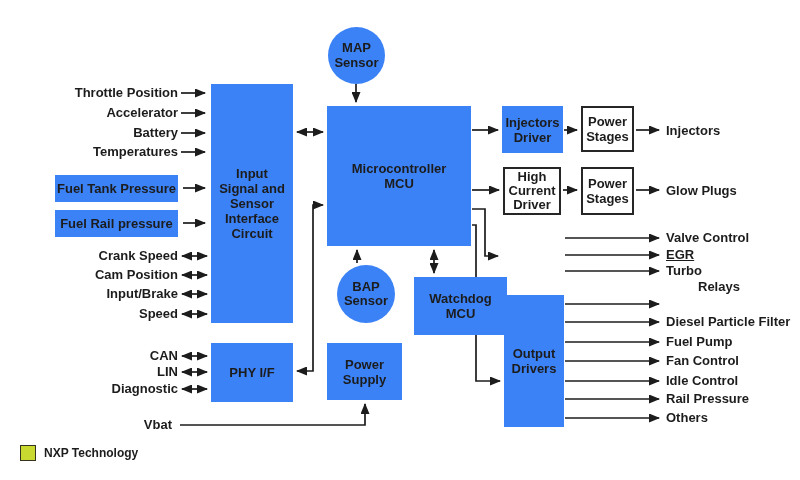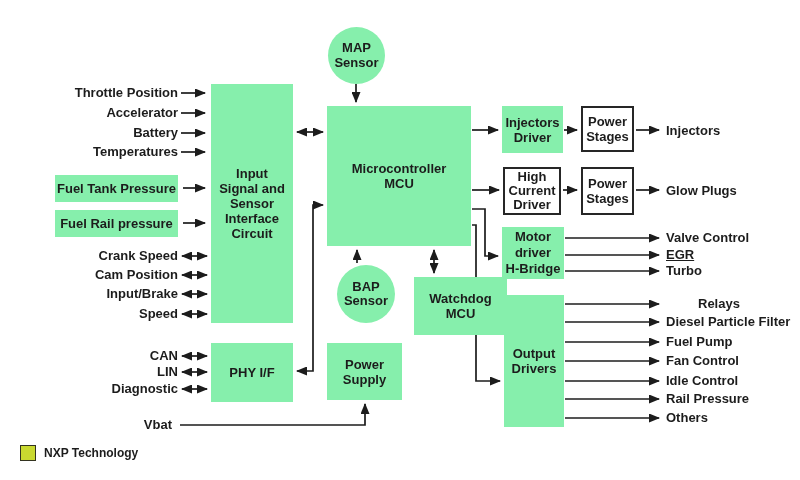--- a/index.html
+++ b/index.html
@@ -9,21 +9,21 @@
     font-family:"Liberation Sans", sans-serif; overflow:hidden;
   }
   .wires { position:absolute; left:0; top:0; width:800px; height:480px; z-index:1; }
   .lbl {
     position:absolute; z-index:2; font-weight:700; font-size:13px; color:#1c1c1c;
     white-space:nowrap; transform:translateY(-50%); line-height:14px;
   }
   .lbl.r { text-align:center;margin-left:9px; }
   .out-lbl { left:666px; }
   .blk {
-    position:absolute; z-index:2; background:#86efac; color:#1c1c1c;
+    position:absolute; z-index:2; background:#3b82f6; color:#1c1c1c;
     display:flex; align-items:center; justify-content:center; text-align:center;
     font-weight:700; font-size:13px; line-height:15px; white-space:pre-line;
   }
   .blk.white { background:#ffffff; border:2px solid #262626; }
   .blk.circle { border-radius:50%; line-height:14.5px; }
   .legend-swatch {
     position:absolute; z-index:2; left:20px; top:445px; width:16px; height:16px;
     background:#c9d930; border:1.5px solid #333320;
   }
   .legend-label {
@@ -131,32 +131,29 @@
 MCU</div>
   <div class="blk" style="left:502px; top:106px; width:61px; height:47px;">Injectors
 Driver</div>
   <div class="blk white" style="left:581px; top:106px; width:53px; height:46px;">Power
 Stages</div>
   <div class="blk white" style="left:503px; top:167px; width:58px; height:48px; line-height:14px;">High
 Current
 Driver</div>
   <div class="blk white" style="left:581px; top:167px; width:53px; height:48px;">Power
 Stages</div>
-  <div class="blk" style="left:502px; top:227px; width:62px; height:52px; line-height:16px;">Motor
-driver
-H-Bridge</div>
   <div class="blk" style="left:504px; top:295px; width:60px; height:132px;">Output
 Drivers</div>
 
   <div class="lbl out-lbl" style="top:131px;">Injectors</div>
   <div class="lbl out-lbl" style="top:191px;">Glow Plugs</div>
   <div class="lbl out-lbl" style="top:238px;">Valve Control</div>
   <div class="lbl out-lbl" style="top:255px;text-decoration:underline;">EGR</div>
   <div class="lbl out-lbl" style="top:271px;">Turbo</div>
-  <div class="lbl out-lbl" style="top:304px;padding-left:32px;">Relays</div>
+  <div class="lbl out-lbl" style="top:287px;padding-left:32px;">Relays</div>
   <div class="lbl out-lbl" style="top:322px;">Diesel Particle Filter</div>
   <div class="lbl out-lbl" style="top:342px;">Fuel Pump</div>
   <div class="lbl out-lbl" style="top:361px;">Fan Control</div>
   <div class="lbl out-lbl" style="top:381px;">Idle Control</div>
   <div class="lbl out-lbl" style="top:399px;">Rail Pressure</div>
   <div class="lbl out-lbl" style="top:418px;">Others</div>
 
   <div class="legend-swatch"></div>
   <div class="legend-label">NXP Technology</div>
 

